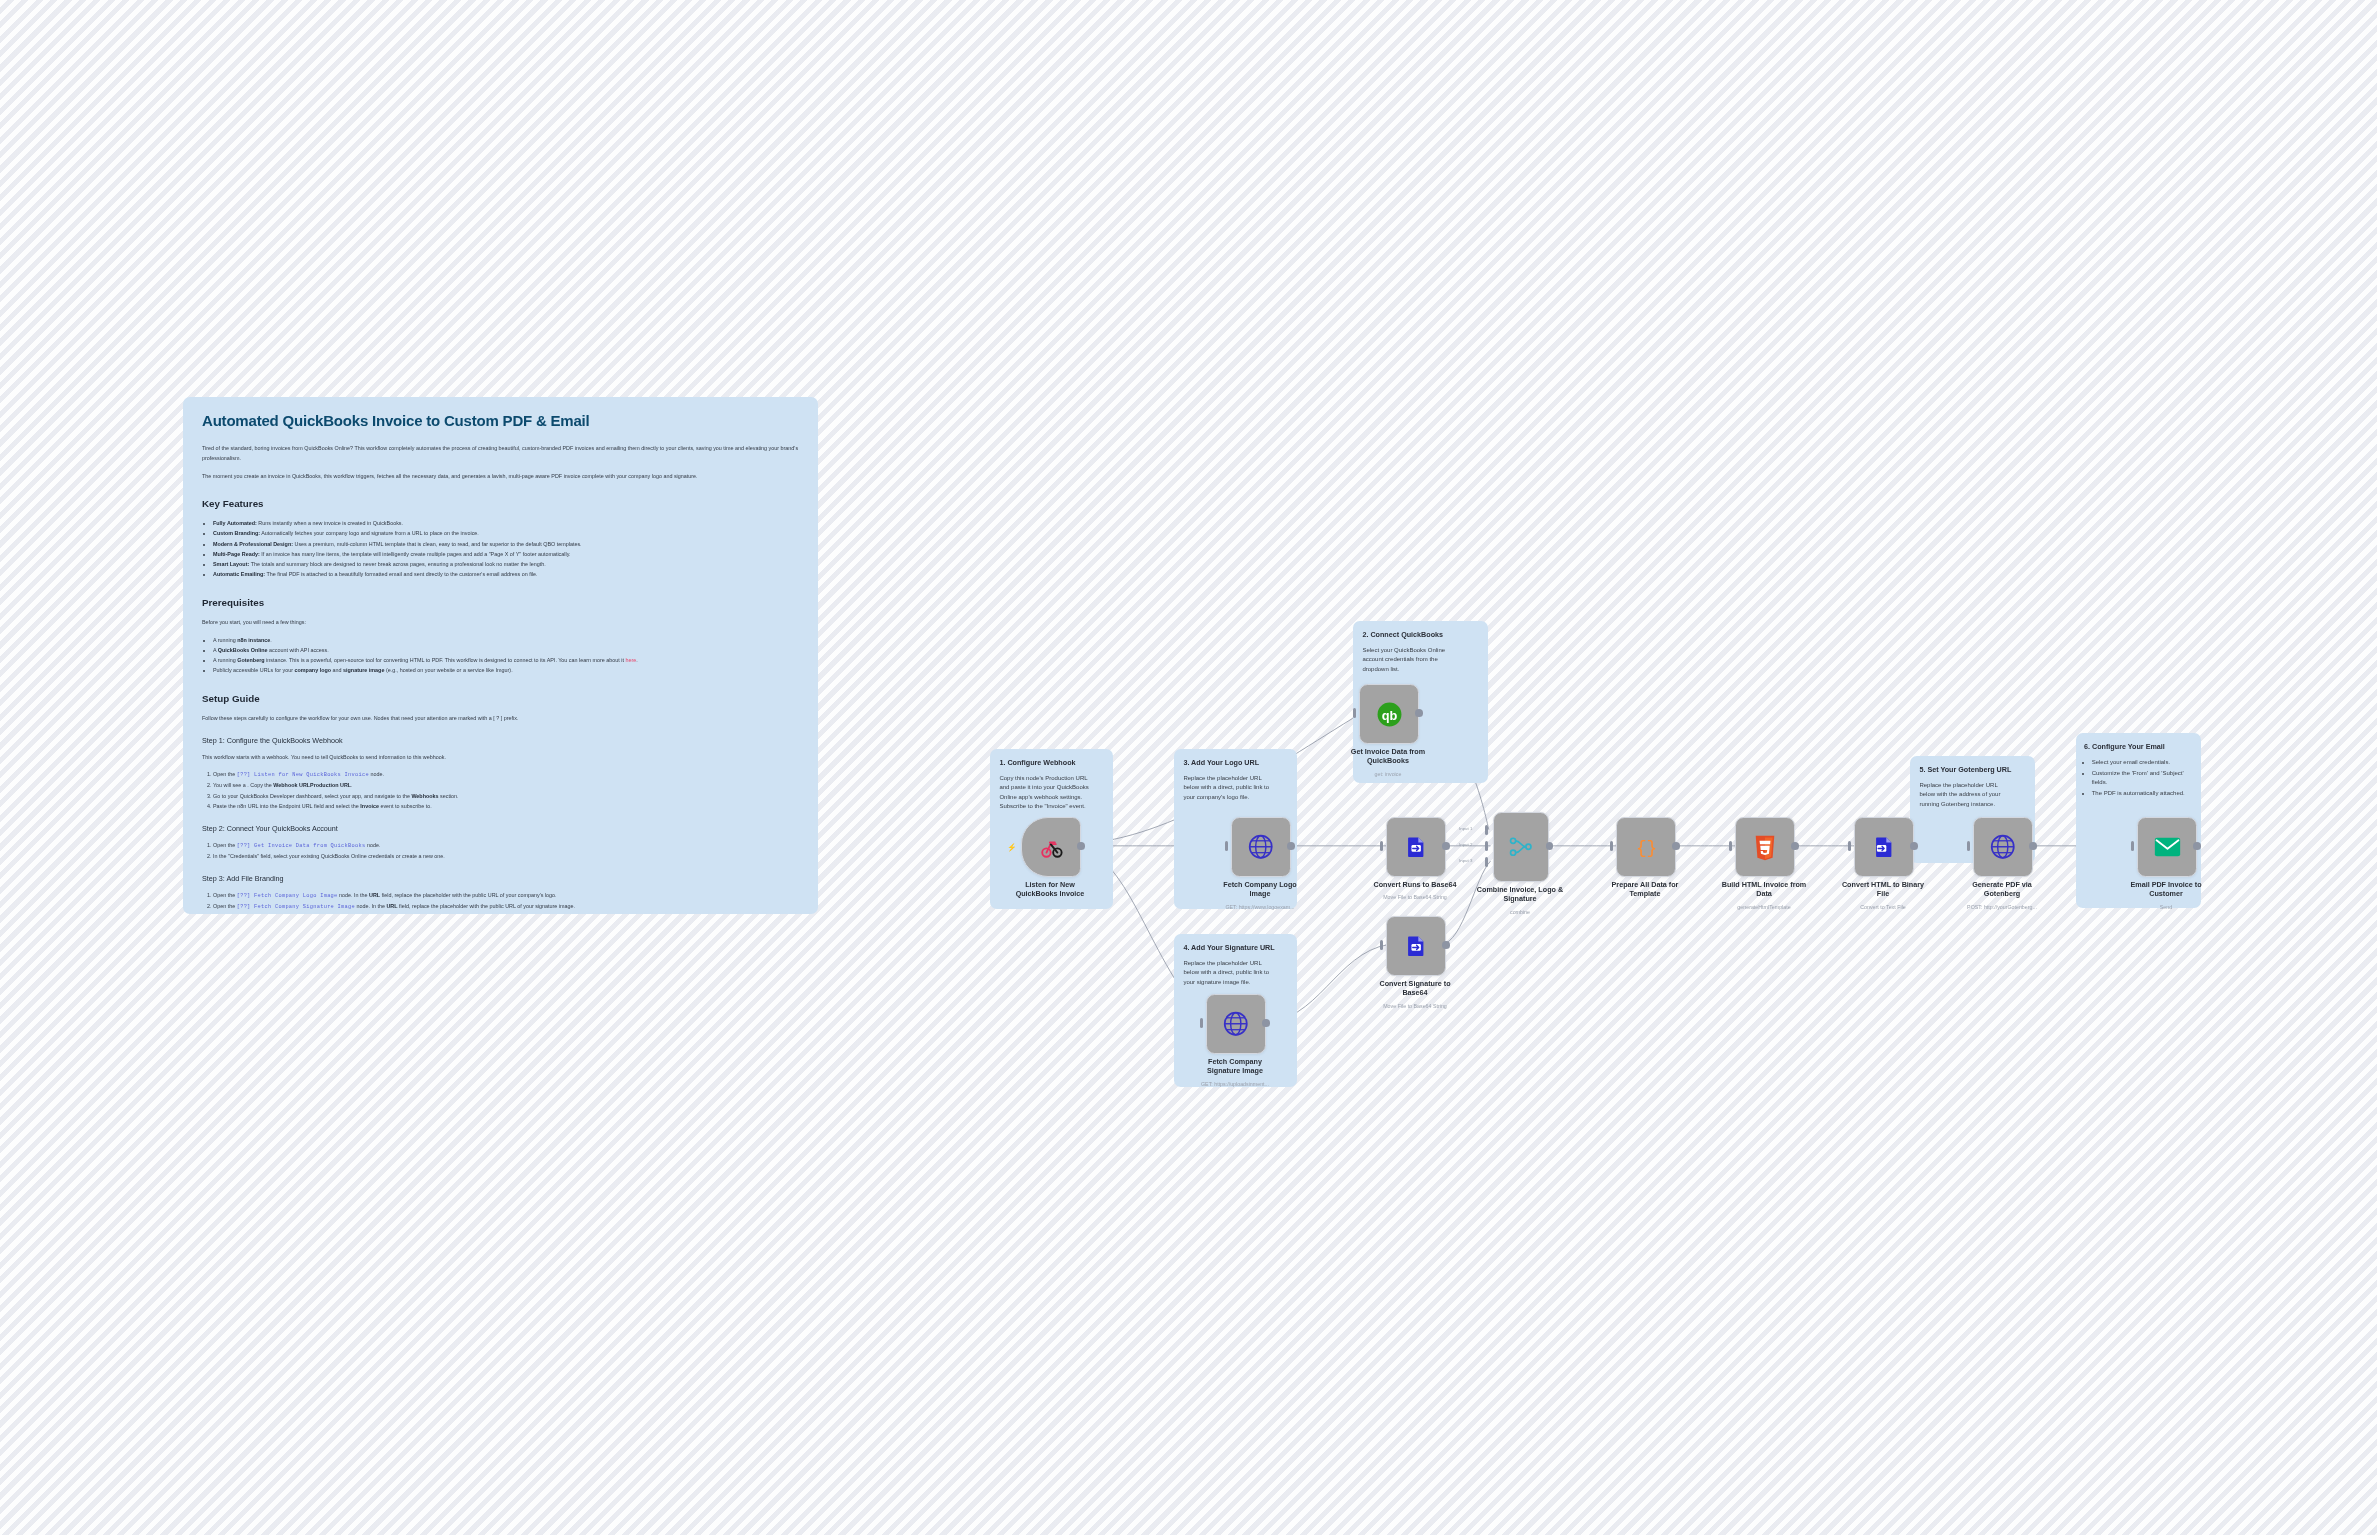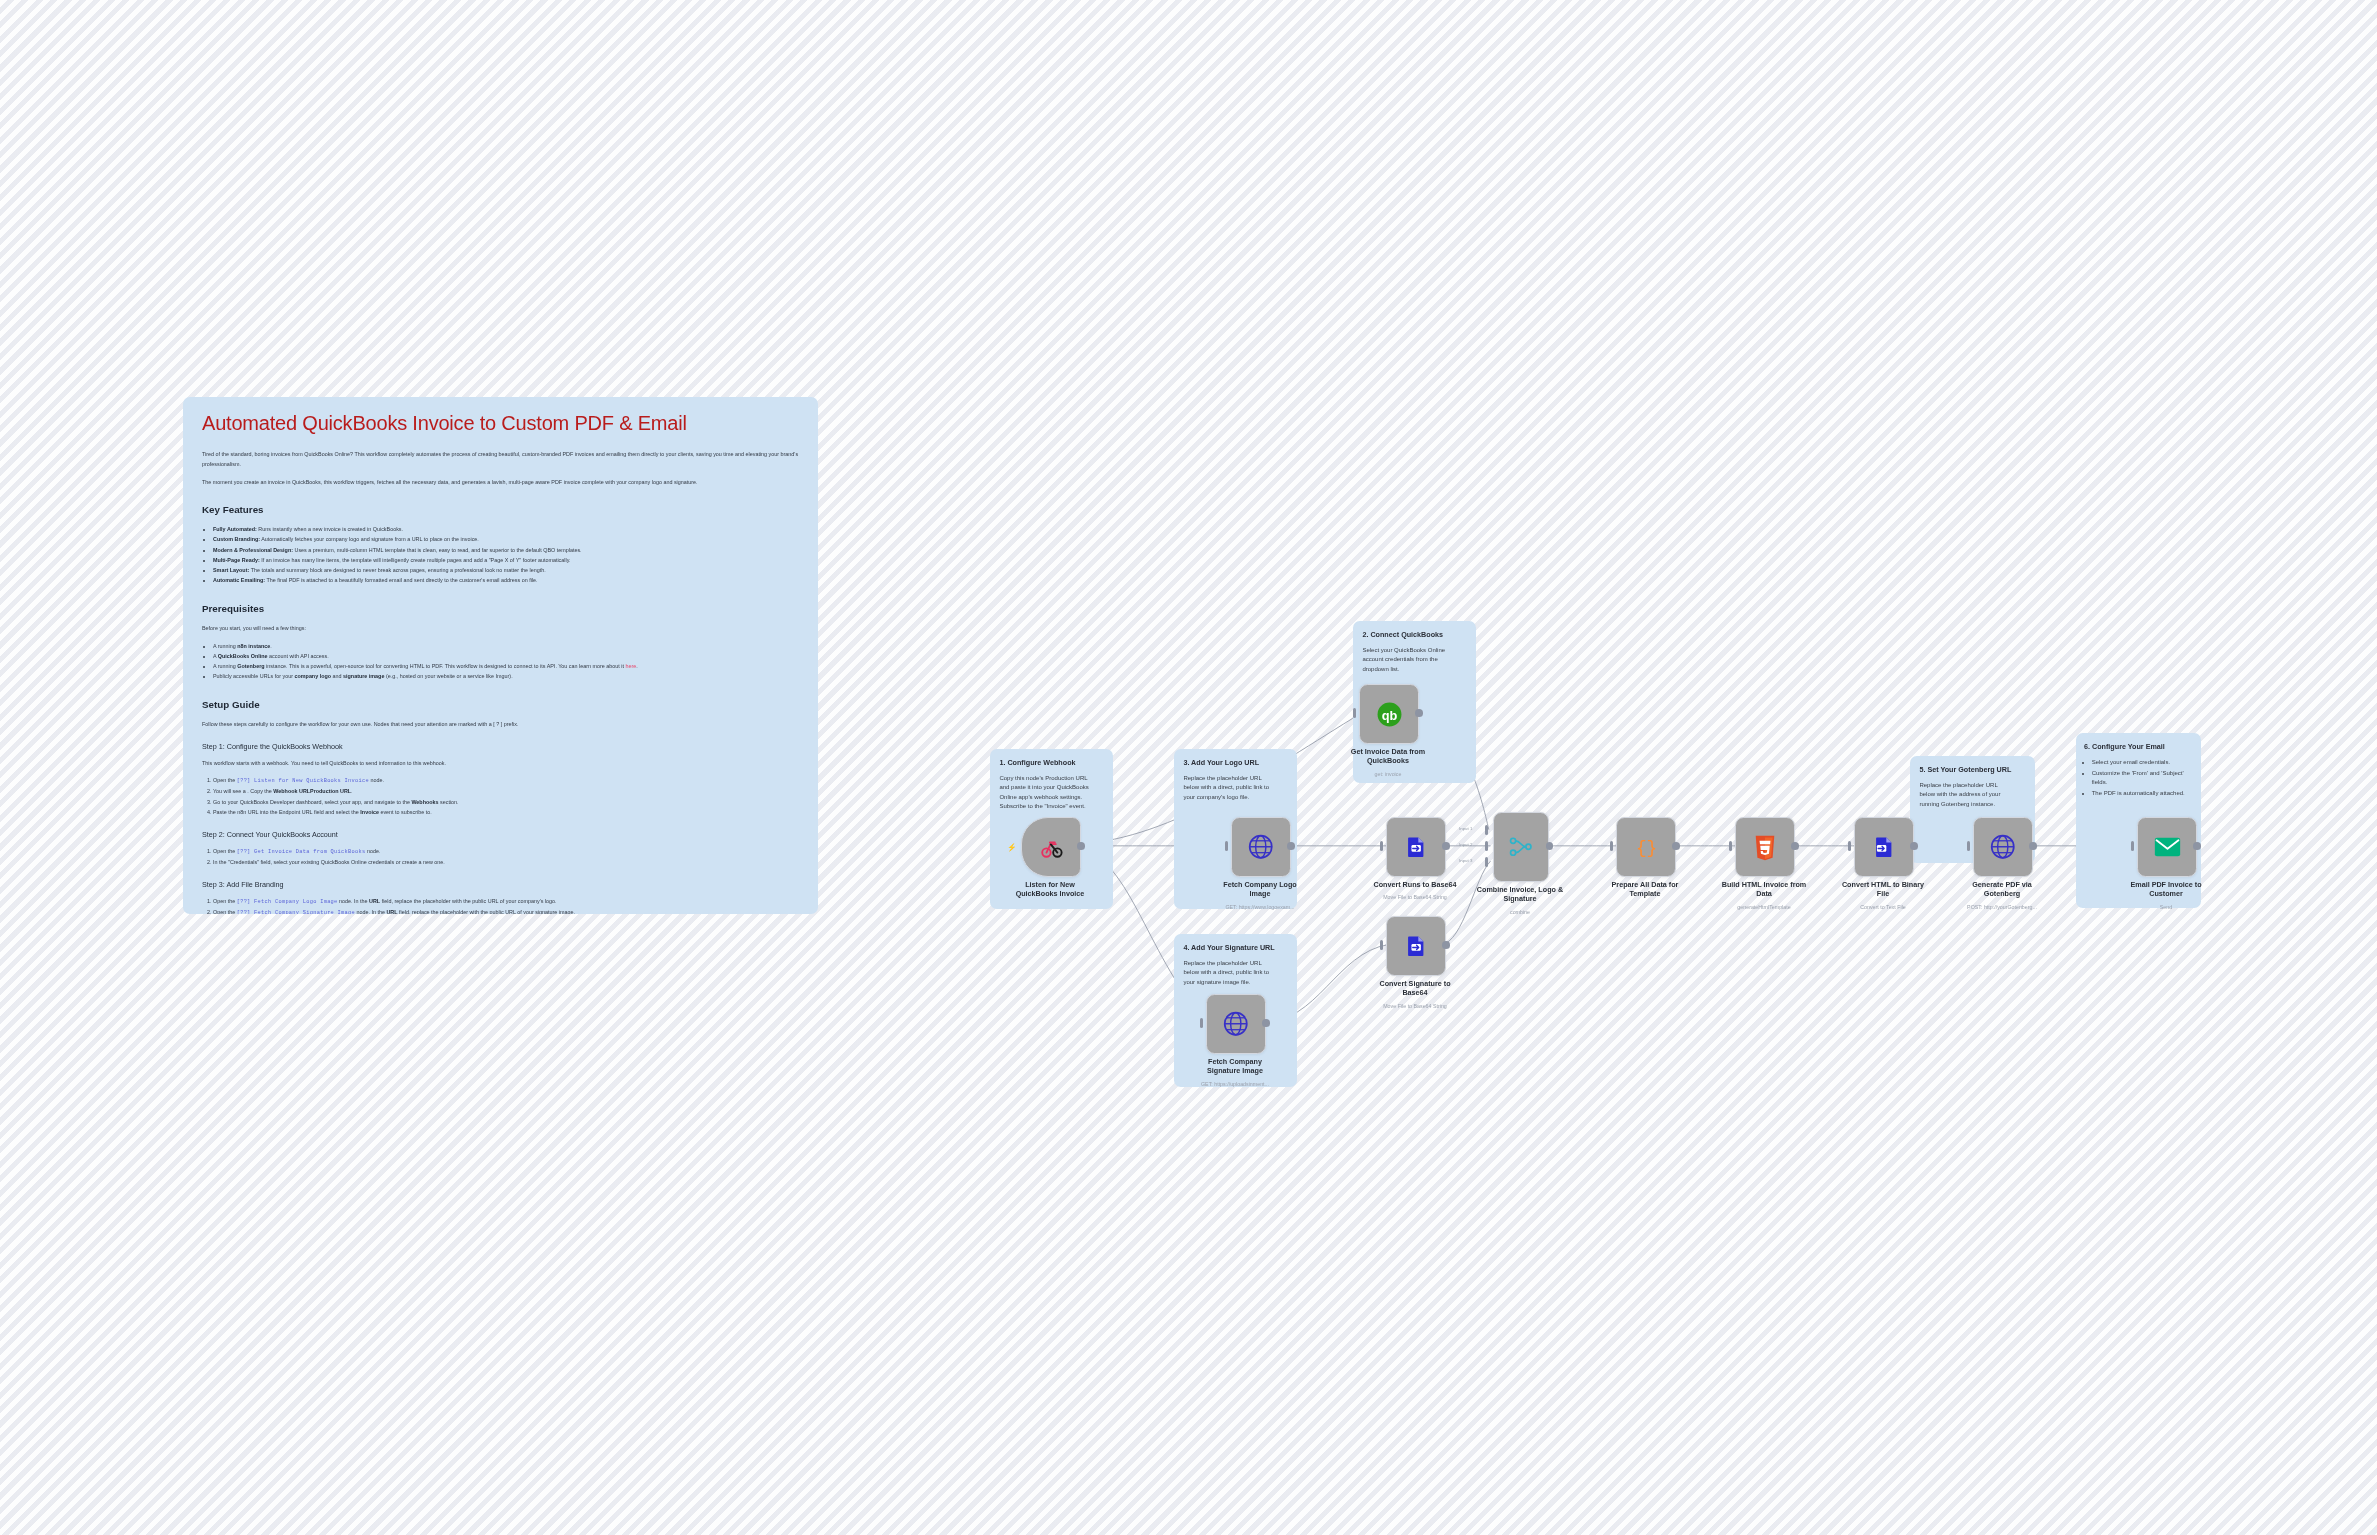--- a/index.html
+++ b/index.html
@@ -24,21 +24,21 @@
   .sticky-title { font-weight:bold; font-size:7.2px; margin:0 0 7.7px 0; line-height:1.25; }
   .sticky-body { font-size:6px; line-height:1.55; margin:0; color:#3b4049; }
   .sticky-list { margin:0; padding-left:7.7px; font-size:6px; line-height:1.6; color:#3b4049; }
   .sticky-list li { margin-bottom:0.9px; }
 
   
   #doc-note {
     left:183px; top:397px; width:635px; height:517px;
     padding:15.3px 19px; overflow:hidden;
   }
-  #doc-note h1 { font-size:20px; margin:0 0 13.6px 0; font-weight:normal; color:#b91c1c; letter-spacing:-0.2px; }
+  #doc-note h1 { font-size:15px; margin:0 0 13.6px 0; font-weight:bold; color:#0c4a6e; letter-spacing:-0.2px; }
   #doc-note h2 { font-size:9.8px; margin:17px 0 9.4px 0; font-weight:bold; color:#1f2733; }
   #doc-note h3 { font-size:7.2px; margin:12.8px 0 6.8px 0; font-weight:normal; color:#1f2733; }
   #doc-note p  { font-size:5.4px; line-height:1.85; margin:0 0 7.7px 0; color:#333a45; }
   #doc-note ul, #doc-note ol { margin:0 0 7.7px 0; padding-left:11px; }
   #doc-note li { font-size:5.4px; line-height:1.9; color:#333a45; }
   #doc-note b { font-weight:bold; color:#1f2733; }
   #doc-note code { font-family:"Liberation Mono", monospace; font-size:5.3px; color:#5a63d8; letter-spacing:0.3px; }
   #doc-note a { color:#e8476b; text-decoration:none; }
 
   
@@ -160,21 +160,21 @@
   <div class="sticky" style="left:990px; top:749px; width:123px; height:160px;">
     <div class="sticky-title">1. Configure Webhook</div>
     <div class="sticky-body">
         <div>Copy this node's Production URL</div>
         <div>and paste it into your QuickBooks</div>
         <div>Online app's webhook settings.</div>
         <div>Subscribe to the "Invoice" event.</div>
       </div>
   </div>
 
-  <div class="sticky" style="left:1353px; top:621px; width:123px; height:162px;">
+  <div class="sticky" style="left:1353px; top:621px; width:135px; height:162px;">
     <div class="sticky-title">2. Connect QuickBooks</div>
     <div class="sticky-body">
         <div>Select your QuickBooks Online</div>
         <div>account credentials from the</div>
         <div>dropdown list.</div>
       </div>
   </div>
 
   <div class="sticky" style="left:1174px; top:749px; width:123px; height:160px;">
     <div class="sticky-title">3. Add Your Logo URL</div>

